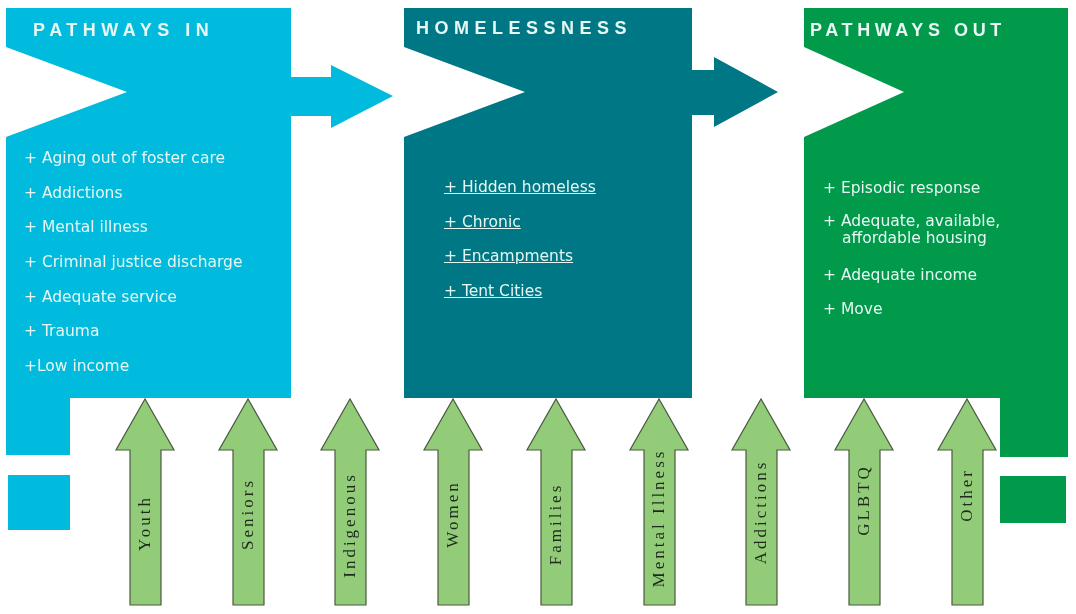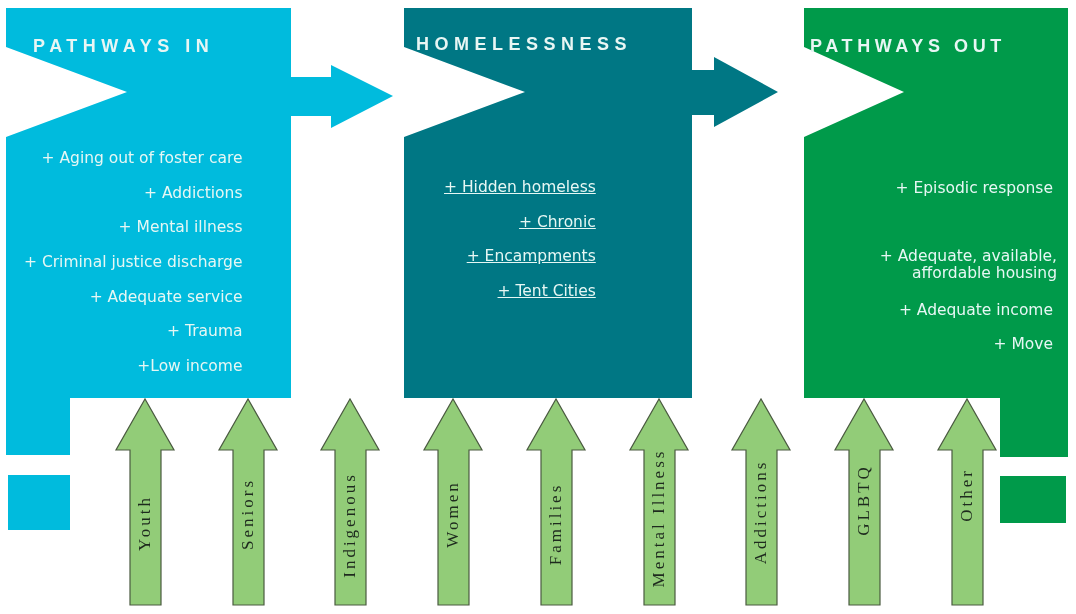--- a/index.html
+++ b/index.html
@@ -1,19 +1,19 @@
 <!DOCTYPE html>
 <html><head>
 <meta charset="utf-8">
 <style>
   html,body{margin:0;padding:0;background:#ffffff;}
   body{width:1076px;height:614px;position:relative;overflow:hidden;font-family:"DejaVu Sans",sans-serif;}
   .layer{position:absolute;left:0;top:0;}
-  .title{position:absolute;color:#e8f6f4;font-family:"Liberation Sans",sans-serif;font-weight:bold;font-size:18px;letter-spacing:5.5px;white-space:nowrap;margin-top:16px;}
-  .list{position:absolute;margin:0;padding:0;list-style:none;color:#e6f7f4;font-family:"DejaVu Sans",sans-serif;font-size:15.5px;text-align:right;}
+  .title{position:absolute;color:#e8f6f4;font-family:"Liberation Sans",sans-serif;font-weight:bold;font-size:18px;letter-spacing:5.5px;white-space:nowrap;}
+  .list{position:absolute;margin:0;padding:0;list-style:none;color:#e6f7f4;font-family:"DejaVu Sans",sans-serif;font-size:15.5px;}
   .list li{height:34.7px;line-height:20px;white-space:nowrap;}
   .list li.two{height:52px;line-height:17px;white-space:normal;width:230px;}
   .vlabel{position:absolute;font-family:"Liberation Serif",serif;font-size:17px;letter-spacing:3px;color:#1e2a1e;white-space:nowrap;transform:rotate(-90deg);transform-origin:center center;text-align:center;}
 </style>
 </head>
 <body>
 
 <svg class="layer" width="1076" height="614" viewBox="0 0 1076 614">
 
   <g>
@@ -62,21 +62,21 @@
 <ul class="list" style="left:444px;top:177px;text-decoration:underline;">
   <li>+ Hidden homeless</li>
   <li>+ Chronic</li>
   <li>+ Encampments</li>
   <li>+ Tent Cities</li>
 </ul>
 
 <ul class="list" style="left:823px;top:178px;">
   <li>+ Episodic response</li>
   <li class="two" style="padding-left:0;text-indent:0;">
-      <span style="display:block;width:215px;padding-left:19px;text-indent:-19px;margin-top:35px;">+ Adequate, available, affordable housing</span>
+      <span style="display:block;width:215px;padding-left:19px;text-indent:-19px;">+ Adequate, available, affordable housing</span>
     </li>
   <li>+ Adequate income</li>
   <li>+ Move</li>
 </ul>
 
 <div class="vlabel" style="left:85px;top:513px;width:120px;">Youth</div>
 <div class="vlabel" style="left:188px;top:504px;width:120px;">Seniors</div>
 <div class="vlabel" style="left:270px;top:515px;width:160px;">Indigenous</div>
 <div class="vlabel" style="left:393px;top:504px;width:120px;">Women</div>
 <div class="vlabel" style="left:486px;top:514px;width:140px;">Families</div>

